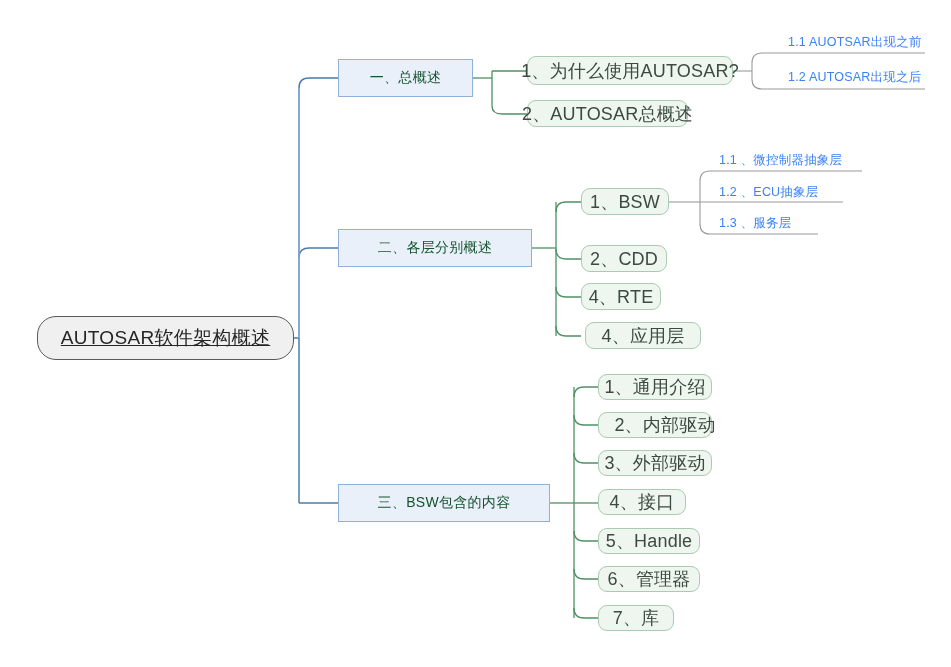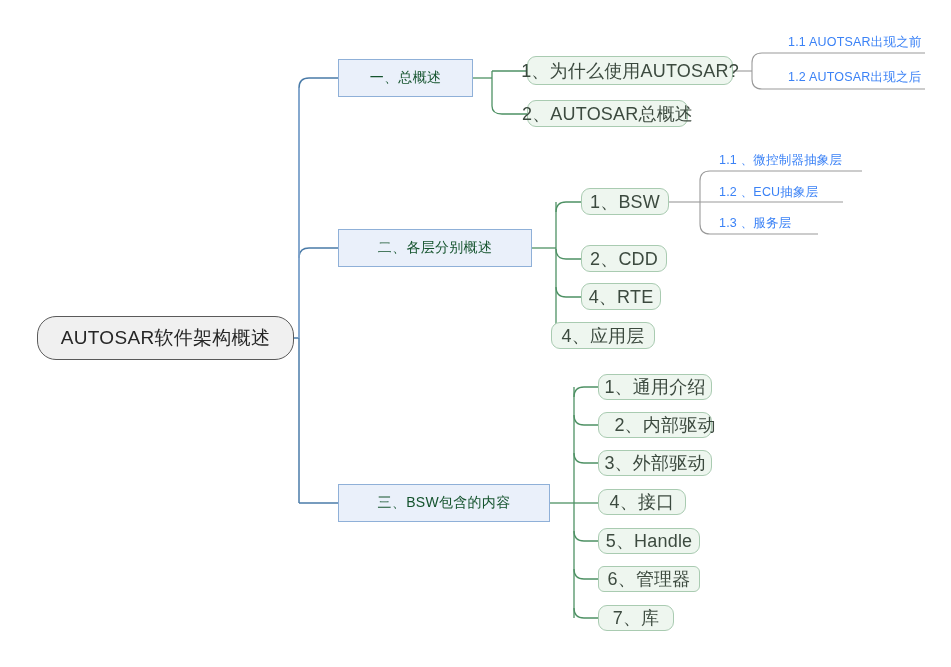--- a/index.html
+++ b/index.html
@@ -22,20 +22,21 @@
   }
 
   
   .node.root{
     background:#f0f0f0;
     border:1.3px solid #5a5a5a;
     border-radius:19px;
     font-size:19px;
     color:#262626;
     letter-spacing:.3px;
+    text-decoration:underline;
   }
 
   
   .node.lvl1{
     background:#eaf0fa;
     border:1.2px solid #8fb0d8;
     border-radius:0;
     font-size:14px;
     color:#14532d;
     letter-spacing:.3px;
@@ -158,21 +159,21 @@
   </div>
 
   <div class="node lvl2" style="left:581px;top:245px;width:86px;height:27px;">
     <span>2、CDD</span>
   </div>
 
   <div class="node lvl2" style="left:581px;top:283px;width:80px;height:27px;">
     <span>4、RTE</span>
   </div>
 
-  <div class="node lvl2" style="left:551px;top:322px;width:104px;height:27px;">
+  <div class="node lvl2" style="left:585px;top:322px;width:116px;height:27px;">
     <span>4、应用层</span>
   </div>
 
   <div class="node lvl2" style="left:598px;top:374px;width:114px;height:26px;">
     <span>1、通用介绍</span>
   </div>
 
   <div class="node lvl2" style="left:598px;top:412px;width:114px;height:26px;padding-left:20px;">
     <span>2、内部驱动</span>
   </div>
@@ -182,21 +183,21 @@
   </div>
 
   <div class="node lvl2" style="left:598px;top:489px;width:88px;height:26px;">
     <span>4、接口</span>
   </div>
 
   <div class="node lvl2" style="left:598px;top:528px;width:102px;height:26px;">
     <span>5、Handle</span>
   </div>
 
-  <div class="node lvl2" style="left:598px;top:566px;width:102px;height:26px;border-radius:6px;">
+  <div class="node lvl2" style="left:598px;top:566px;width:102px;height:26px;">
     <span>6、管理器</span>
   </div>
 
   <div class="node lvl2" style="left:598px;top:605px;width:76px;height:26px;">
     <span>7、库</span>
   </div>
 
   <div class="node lvl3" style="left:784px;top:32px;width:141px;height:21px;">
     <span>1.1 AUOTSAR出现之前</span>
   </div>

